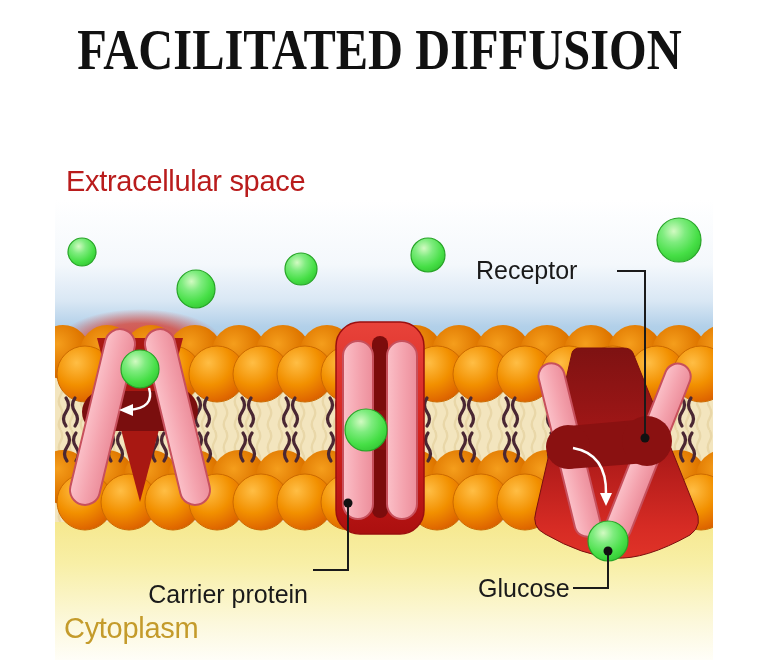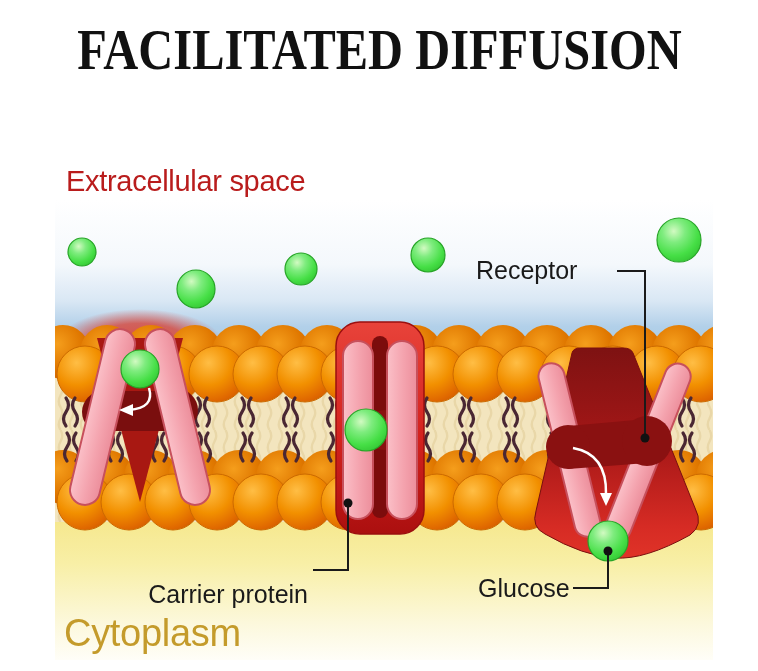--- a/index.html
+++ b/index.html
@@ -3,21 +3,21 @@
 <meta charset="utf-8">
 <style>
   html,body{margin:0;padding:0;background:#fff;}
   #stage{position:relative;width:758px;height:671px;background:#fff;overflow:hidden;
          font-family:"Liberation Sans", sans-serif;}
   #title-wrap{position:absolute;top:17px;left:0;width:758px;text-align:center;font-family:Liberation Serif, serif;}
   #title-wrap span{display:inline-block;font-size:57px;font-weight:bold;color:#111;
          letter-spacing:0px;transform:scaleX(.85);transform-origin:center;white-space:nowrap;}
   .lbl{position:absolute;color:#1a1a1a;font-size:25px;line-height:1.1;white-space:nowrap;}
   #extracellular-label{left:66px;top:166px;color:#b91c1c;font-size:29px;letter-spacing:-.3px;}
-  #cytoplasm-label{left:64px;top:613px;color:#c49b2b;font-size:38px;letter-spacing:-.3px;}
+  #cytoplasm-label{left:64px;top:613px;color:#c49b2b;font-size:29px;letter-spacing:-.3px;}
   #receptor-label{left:476px;top:257px;width:100px;text-align:center;}
   #carrier-label{left:148px;top:557px;width:160px;text-align:right;margin-top:24px;}
   #glucose-label{left:478px;top:575px;width:90px;text-align:center;}
   #scene{position:absolute;left:55px;top:200px;}
 </style>
 </head>
 <body>
 
 <div id="stage">
 

